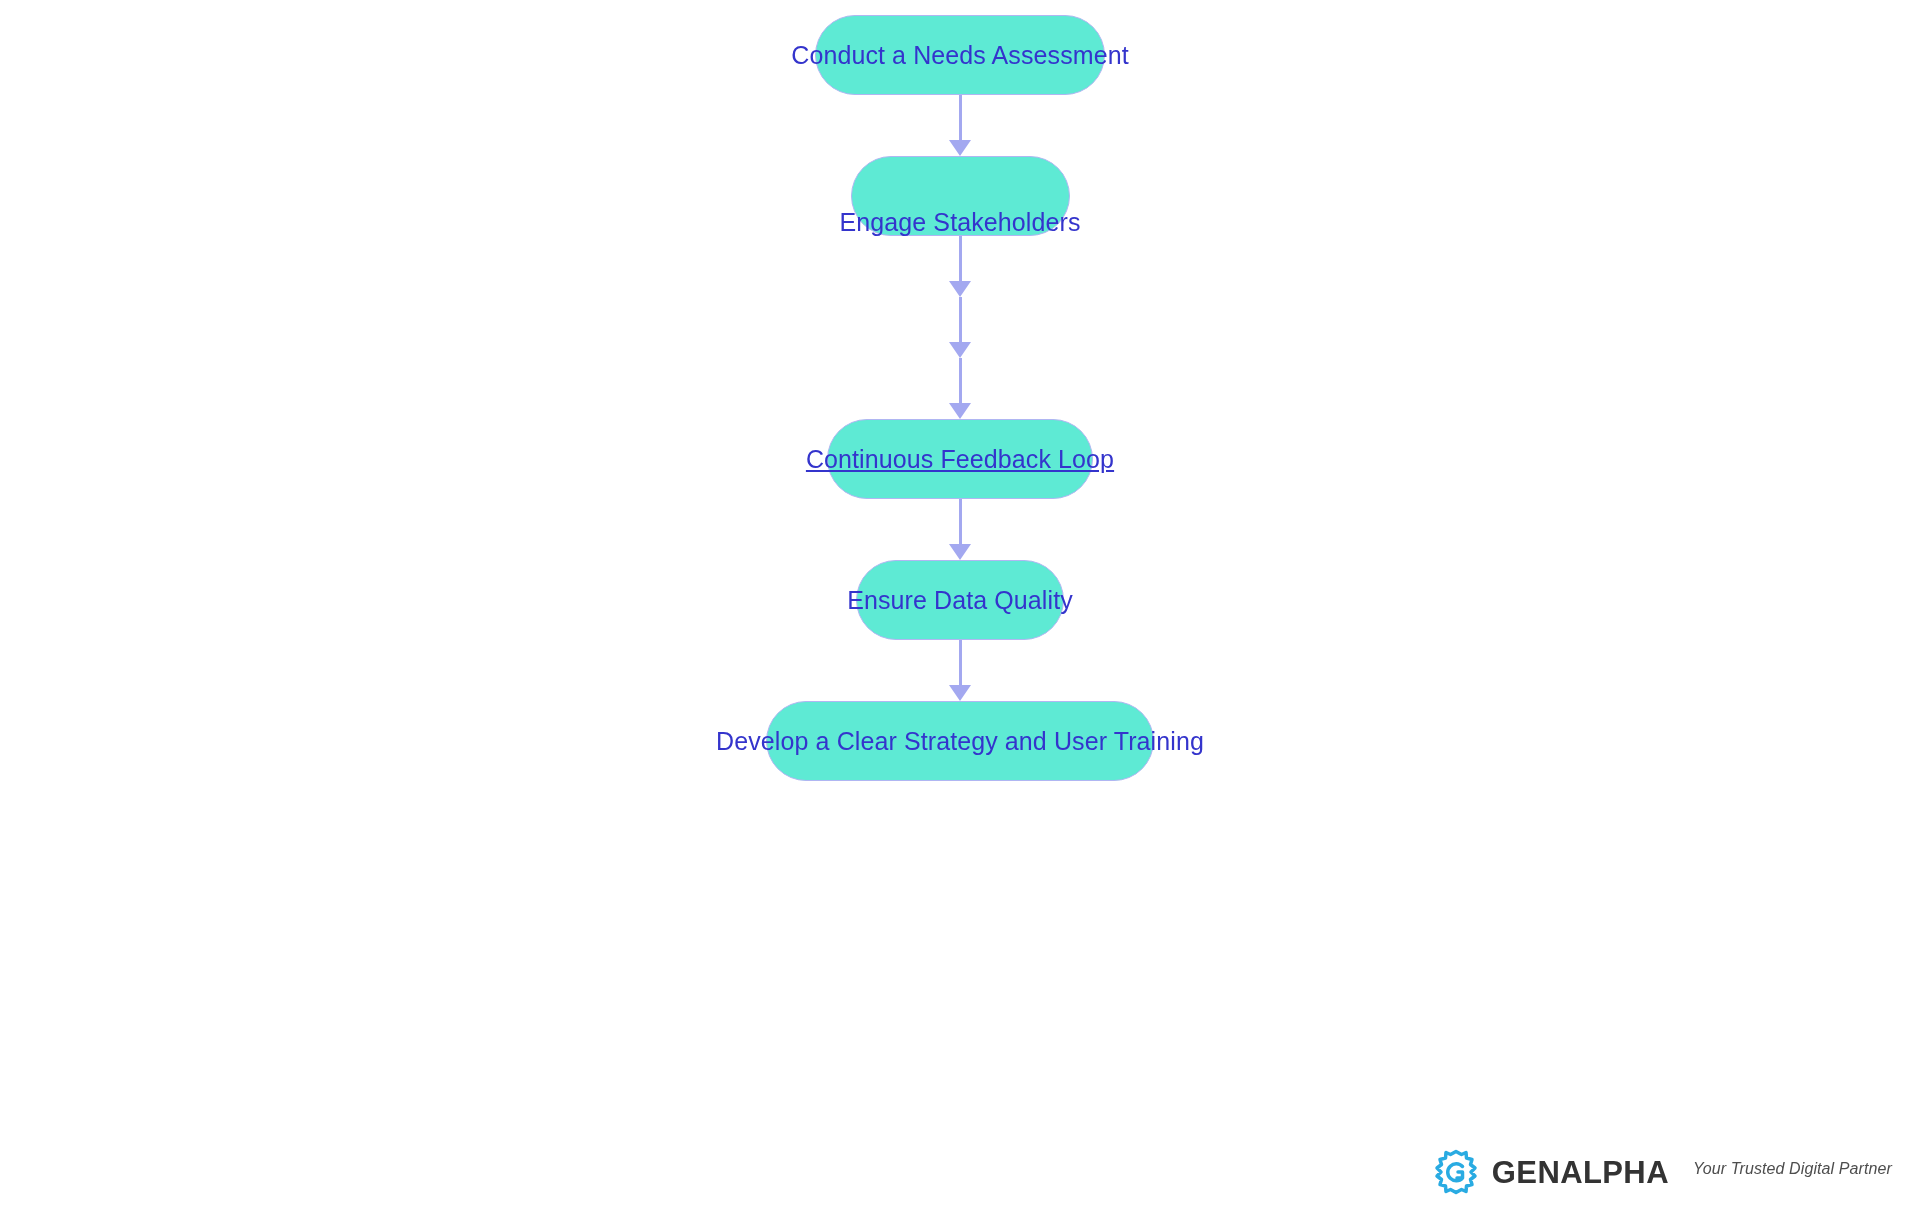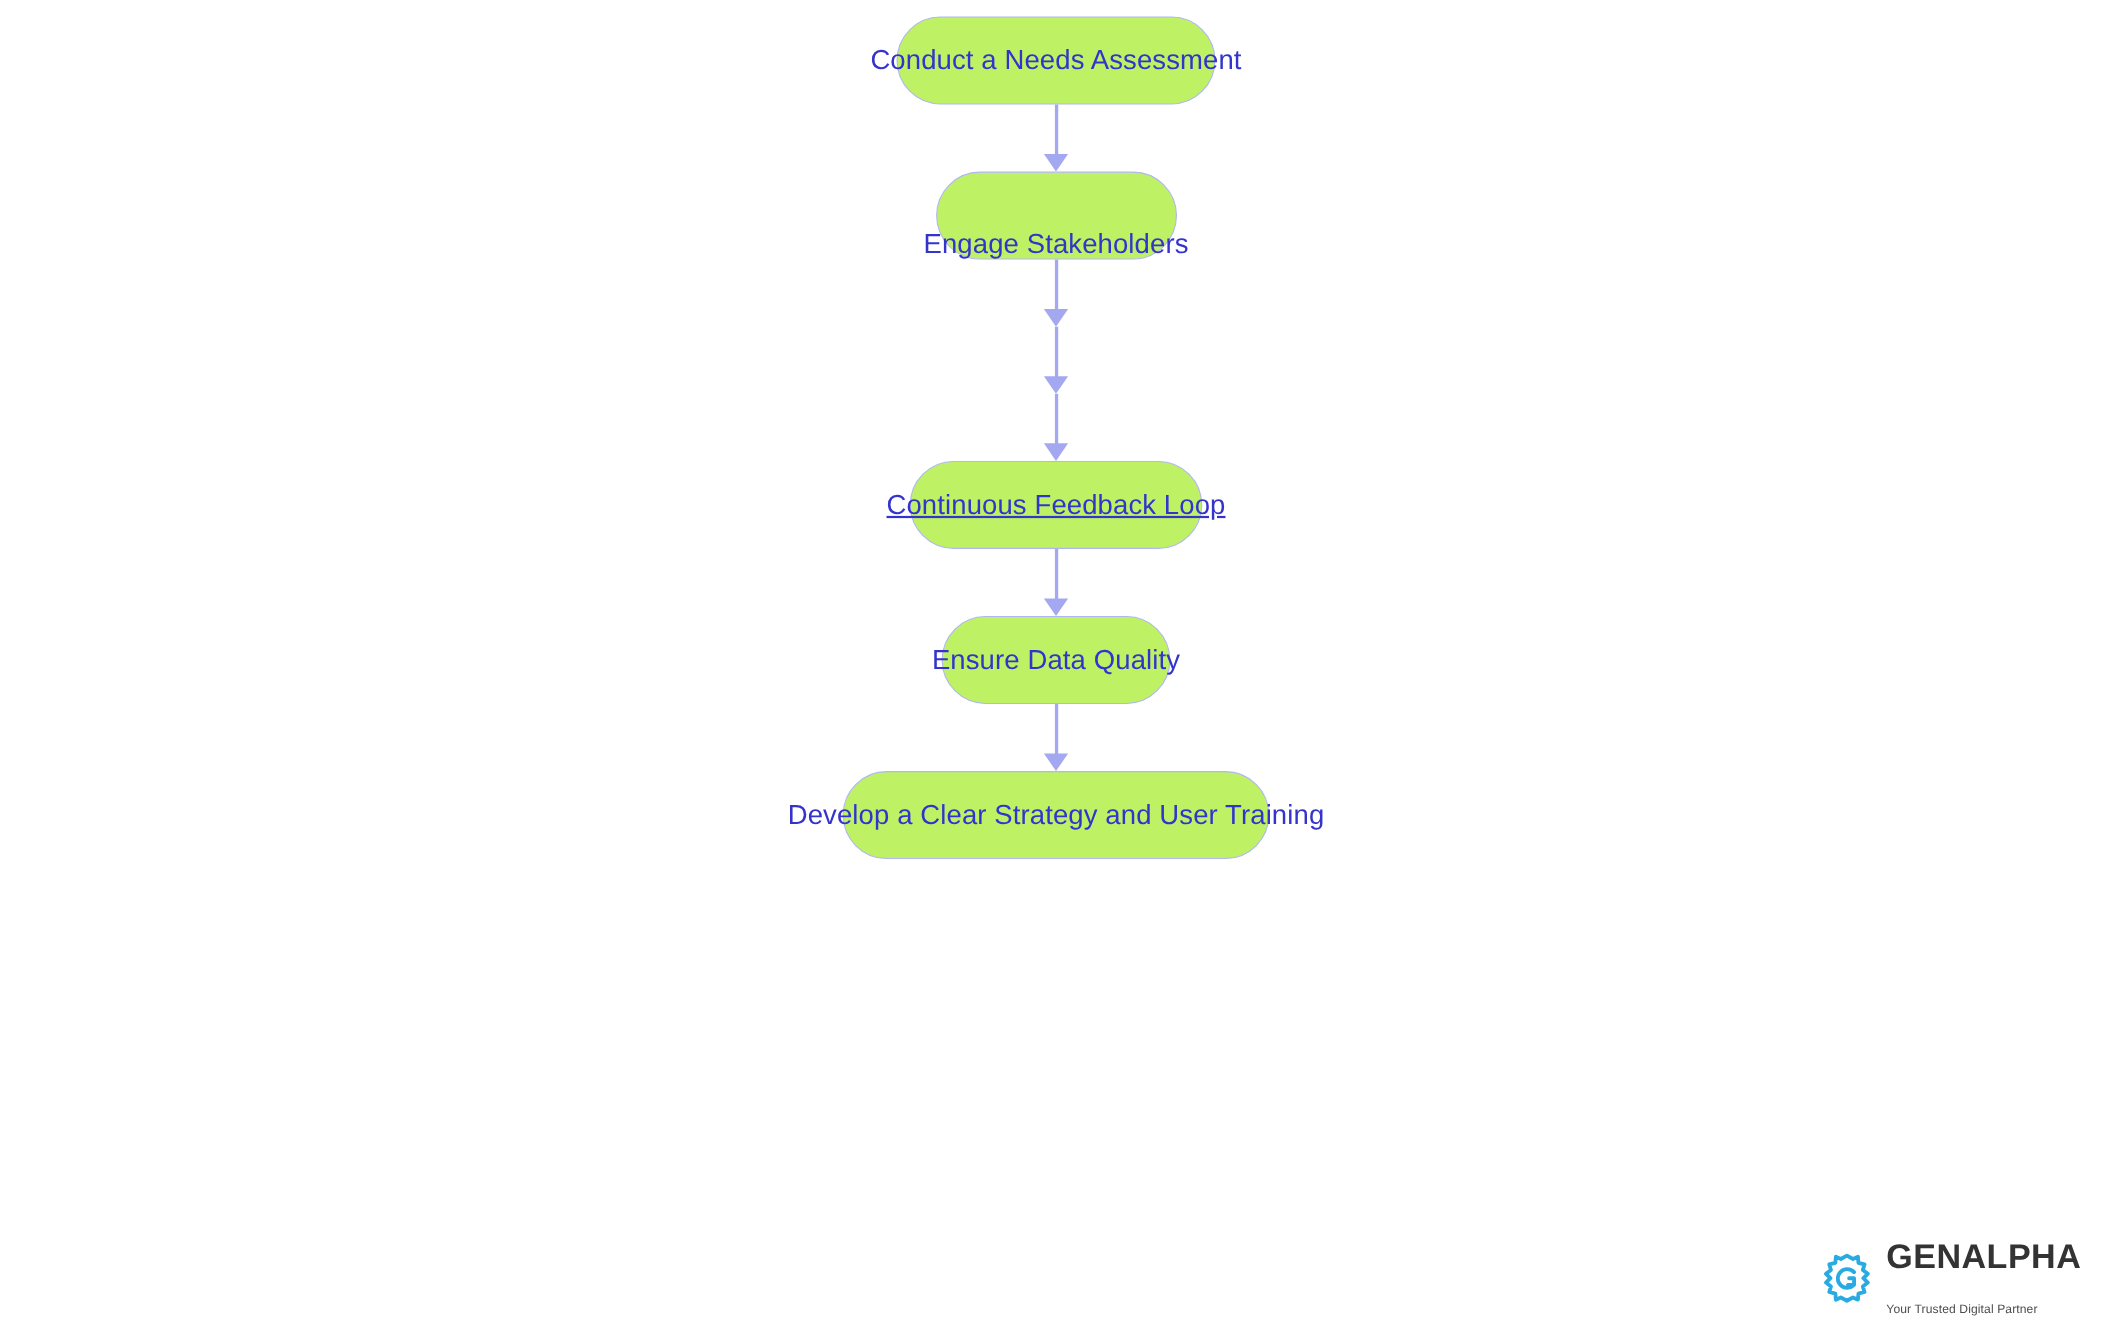--- a/index.html
+++ b/index.html
@@ -31,21 +31,21 @@
     align-items: center;
   }
 
   .node {
     box-sizing: border-box;
     display: flex;
     align-items: center;
     justify-content: center;
     height: 80px;
     border-radius: 40px;
-    background: #bef264;
+    background: #5eead4;
     border: 1.6px solid #b0b6f2;
     color: #3434cc;
     font-size: 25px;
     font-weight: 400;
     letter-spacing: 0.1px;
     white-space: nowrap;
     padding: 0 42px;
     user-select: none;
   }
   .node-label {
@@ -84,34 +84,34 @@
     gap: 11px;
   }
   #logo .mark {
     width: 50px;
     height: 50px;
     flex: 0 0 auto;
     display: block;
   }
   #logo .wordmark {
     display: flex;
-    flex-direction: column;
     align-items: flex-start;
     justify-content: center;
     line-height: 1;
     gap: 24px;
   }
   #logo .brand {
     font-size: 31px;
     font-weight: 700;
     color: #333333;
     letter-spacing: 0.4px;
   }
   #logo .tagline {
-    font-size: 11px;
+    font-size: 16px;
+    font-style: italic;
     color: #4d4d4d;
     letter-spacing: 0.1px;
     margin-top: 4px;
   }
 </style>
 </head>
 <body>
 
 <div id="canvas">
 

